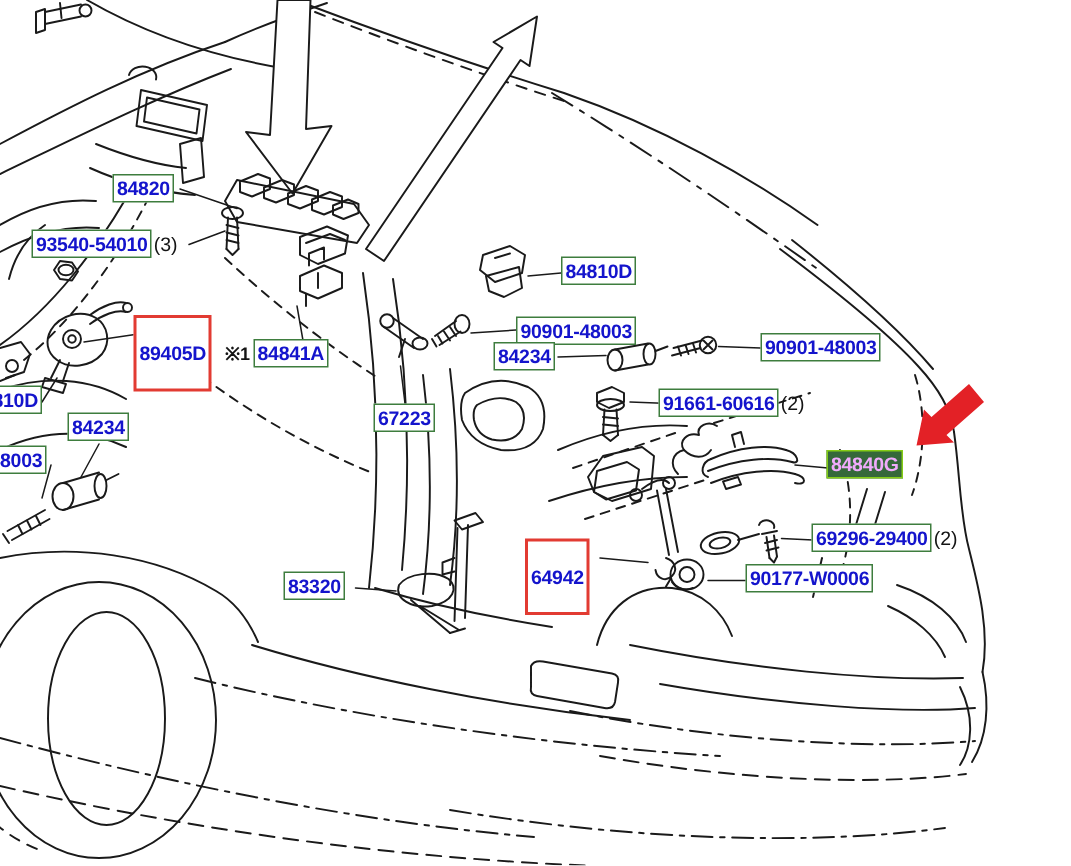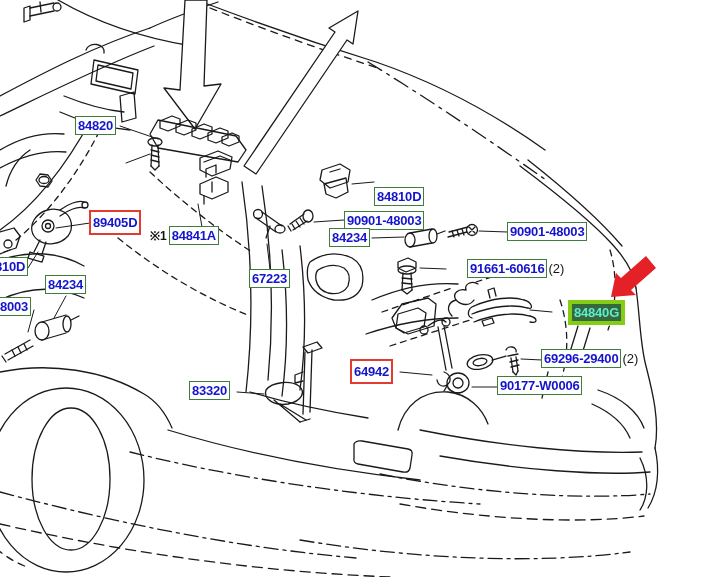--- a/index.html
+++ b/index.html
@@ -7,22 +7,22 @@
     position:relative;width:714px;height:577px;background:#ffffff;
     overflow:hidden;font-family:"Liberation Sans",sans-serif;border-radius:21px;
   }
   .stage svg{position:absolute;left:0;top:0;}
   .lbl{position:absolute;display:flex;align-items:flex-start;white-space:nowrap;line-height:1;}
   .box{
     display:inline-block;background:#ffffff;border:1px solid #3e7d3e;
     color:#1414cc;font-weight:bold;font-size:13px;letter-spacing:-0.2px;
     padding:2px 2px;
   }
-  .hl .box{border:2px solid #e23b32;padding:4px 2px;}
-  .sel .box{background:#35683a;border:4px solid #84cc16;color:#5eead4;margin-left:17px;}
+  .hl .box{border:2px solid #e23b32;padding:17px 2px;}
+  .sel .box{background:#35683a;border:1px solid #84cc16;color:#f0abfc;}
   .qty{color:#141414;font-size:13px;font-weight:normal;padding-top:3px;margin-left:1px;}
   .note{color:#141414;font-size:12px;font-weight:bold;padding-top:4px;margin-right:2px;}
 </style>
 </head>
 <body>
 
 <div class="stage">
 
 <svg width="714" height="577" viewBox="0 0 714 577">
   <g fill="none" stroke="#1a1a1a" stroke-width="1.3" stroke-linecap="round" stroke-linejoin="round">
@@ -263,51 +263,55 @@
     </g>
 
     <path fill="#e32126" stroke="none" d="M611,297 L616,273 L621,278 L646,256 L656,268 L631,290 L636,295 Z"></path>
   </g>
 </svg>
 
 <div class="lbl" style="left:75px;top:116px">
       <span class="box">84820</span>
     </div>
 
+<div class="lbl" style="left:21px;top:153px">
+  <span class="box">93540-54010</span>
+  <span class="qty">(3)</span>
+</div>
 
 <div class="lbl hl" style="left:89px;top:210px">
       <span class="box">89405D</span>
     </div>
 
 <div class="lbl" style="left:150px;top:226px">
   <span class="note">※1</span>
   <span class="box">84841A</span>
 </div>
 
-<div class="lbl" style="left:374px;top:187px">
+<div class="lbl" style="left:374px;top:171px">
       <span class="box">84810D</span>
     </div>
 
 <div class="lbl" style="left:344px;top:211px">
       <span class="box">90901-48003</span>
     </div>
 
 <div class="lbl" style="left:329px;top:228px">
       <span class="box">84234</span>
     </div>
 
 <div class="lbl" style="left:507px;top:222px">
       <span class="box">90901-48003</span>
     </div>
 
 <div class="lbl" style="left:249px;top:269px">
       <span class="box">67223</span>
     </div>
 
-<div class="lbl" style="left:467px;top:259px">
+<div class="lbl" style="left:439px;top:259px">
   <span class="box">91661-60616</span>
   <span class="qty">(2)</span>
 </div>
 
 <div class="lbl sel" style="left:551px;top:300px">
       <span class="box">84840G</span>
     </div>
 
 <div class="lbl" style="left:541px;top:349px">
   <span class="box">69296-29400</span>

